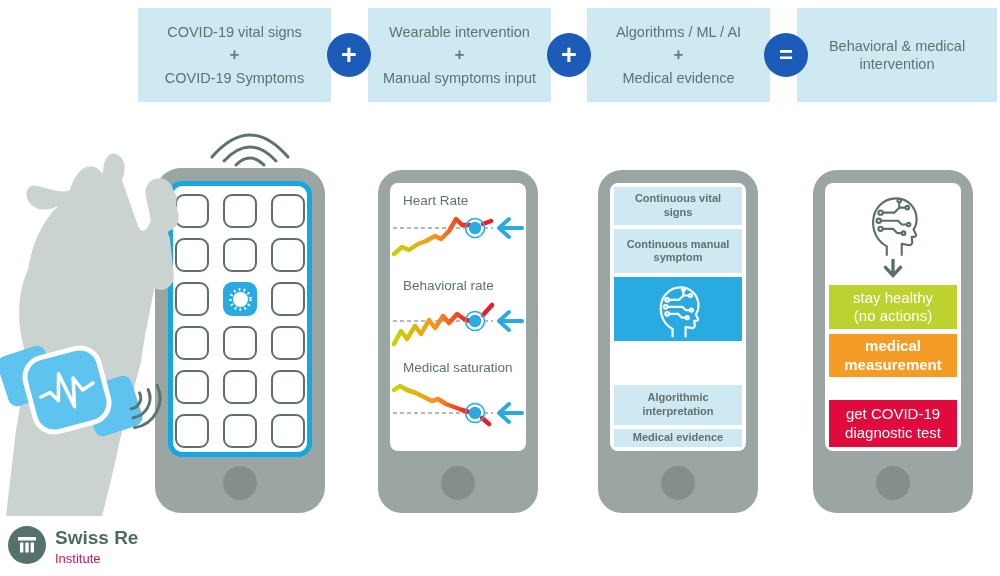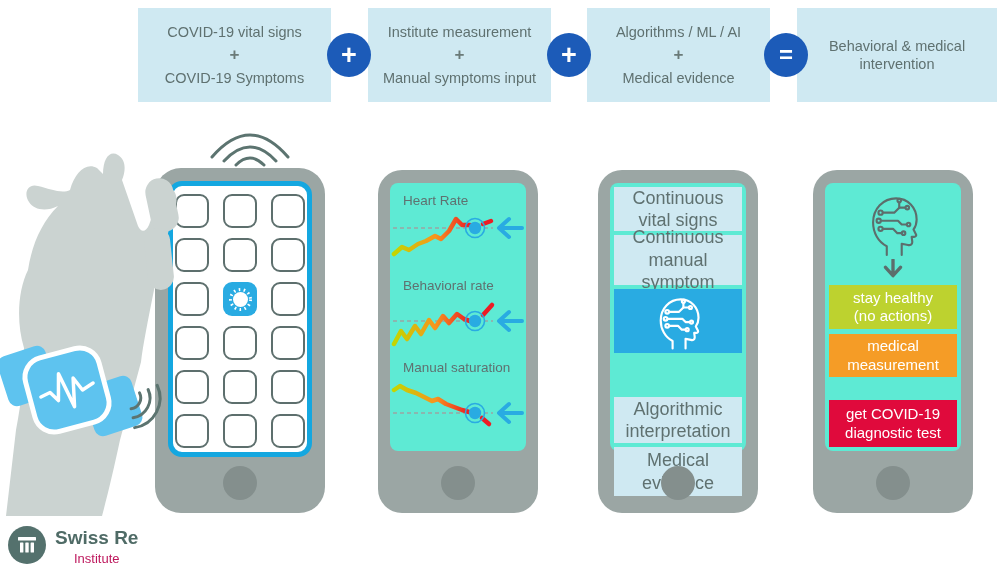--- a/index.html
+++ b/index.html
@@ -31,71 +31,71 @@
               width:34px; height:34px; border-radius:50%; background:#848f8d; }
 
   #phone1 .screen { position:absolute; left:13px; right:13px; top:13px; bottom:56px;
                     background:#fff; border:5px solid #14a7e0; border-radius:14px;
                     padding:8px 0 0 0; display:grid; grid-template-columns:repeat(3,34px);
                     grid-auto-rows:34px; column-gap:14px; row-gap:10px; justify-content:center; }
   .app-cell { border:2.5px solid #5d6f6d; border-radius:9px; background:#fff; }
   .app-cell.active { border:none; background:#29abe2; display:flex; align-items:center; justify-content:center; }
 
   .screen-plain { position:absolute; left:12px; right:12px; top:13px; bottom:62px;
-                  background:#5eead4; border-radius:8px; }
+                  background:#ffffff; border-radius:8px; }
 
   
   #phone2 .screen-plain { padding:10px 0 0 0; }
   .chart-label { color:#5f7170; font-size:13.5px; padding-left:13px; }
   .chart-label.m1 { margin-top:0; } .chart-label.m2 { margin-top:16px; } .chart-label.m3 { margin-top:11px; }
   .chart-svg { display:block; margin:4px 0 0 1px; }
 
   
   #phone3 .screen-plain { padding:4px; display:flex; flex-direction:column; gap:4px; }
-  .p3-box { background:#cfe9f2; color:#5f7170; font-size:18px; line-height:1.25;
-            display:flex; align-items:center; justify-content:center; text-align:center; padding:2px 6px; }
+  .p3-box { background:#cfe9f2; color:#5f7170; font-size:11px; line-height:1.25;
+            display:flex; align-items:center; justify-content:center; text-align:center; padding:2px 6px;font-weight:bold; }
   .p3-box.b1 { height:44px; } .p3-box.b2 { height:50px; }
   .p3-box.bhead { height:70px; background:#29abe2; color:#fff; }
   .p3-box.b4 { height:46px;margin-top:40px; } .p3-box.b5 { flex:1; }
 
   
   #phone4 .screen-plain { padding:4px 4px; display:flex; flex-direction:column; align-items:center; }
   .p4-head { color:#5c6e6c; margin-top:2px; }
   .p4-arrow { margin:2px 0 6px 0; }
   .p4-action { width:100%; color:#fff; font-size:15px; line-height:1.22; text-align:center;
                display:flex; flex-direction:column; justify-content:center; }
   .p4-action.a1 { height:52px; background:#bdd22f; margin-bottom:5px; }
-  .p4-action.a2 { height:52px; background:#f59c26; margin-bottom:23px; }
+  .p4-action.a2 { height:52px; background:#f59c26; margin-bottom:23px;font-weight:bold; }
   .p4-action.a3 { height:56px; background:#e00a3c; font-weight:normal; }
 
   
   #left-illo { position:absolute; left:0; top:116px; z-index:5; pointer-events:none; }
   #wifi-arcs { position:absolute; left:205px; top:121px; z-index:3; }
 
   
   #logo { position:absolute; left:8px; top:526px; display:flex; }
   #logo-mark { width:38px; height:38px; border-radius:50%; background:#54716d;
                display:flex; align-items:center; justify-content:center; }
-  #logo-text { margin-left:9px;text-align:center; }
+  #logo-text { margin-left:9px; }
   #logo-brand { color:#4f6b66; font-weight:bold; font-size:19px; line-height:21px; margin-top:1px; }
   #logo-sub   { color:#be185d; font-size:13px; line-height:21px; }
 </style>
 </head>
 <body>
 
 <div id="stage">
 
   <div class="eq-box" id="eqb1">
     <span>COVID-19 vital signs</span>
     <span class="op">+</span>
     <span>COVID-19 Symptoms</span>
   </div>
   <div class="eq-badge" id="badge1">+</div>
   <div class="eq-box" id="eqb2">
-    <span>Institute measurement</span>
+    <span>Wearable intervention</span>
     <span class="op">+</span>
     <span>Manual symptoms input</span>
   </div>
   <div class="eq-badge" id="badge2">+</div>
   <div class="eq-box" id="eqb3">
     <span>Algorithms / ML / AI</span>
     <span class="op">+</span>
     <span>Medical evidence</span>
   </div>
   <div class="eq-badge" id="badge3">=</div>
@@ -167,21 +167,21 @@
               <stop offset="1" stop-color="#ed1c24"></stop>
         </linearGradient>
           </defs>
         <line x1="2" y1="24" x2="102" y2="24" stroke="#9aa5a3" stroke-width="1.6" stroke-dasharray="4 3"></line>
         <polyline points="3,47 10,34 16,42 24,29 30,37 38,23 44,31 52,19 58,26 66,17 73,22 79,24" fill="none" stroke="url(#g2)" stroke-width="4.5" stroke-linejoin="round" stroke-linecap="round"></polyline>
         <line x1="92" y1="18" x2="101" y2="8" stroke="#ed1c24" stroke-width="4.5" stroke-linecap="round"></line>
         <circle cx="84" cy="24" r="9.5" fill="none" stroke="#29abe2" stroke-width="1.6"></circle>
         <circle cx="84" cy="24" r="6.2" fill="#29abe2"></circle>
         <path d="M131,24 H109 M118,15 L108,24 L118,33" fill="none" stroke="#29abe2" stroke-width="4" stroke-linecap="round" stroke-linejoin="round"></path>
       </svg>
-      <div class="chart-label m3">Manual saturation</div>
+      <div class="chart-label m3">Medical saturation</div>
       <svg class="chart-svg" width="134" height="52" viewBox="0 0 134 52">
         <defs>
             <linearGradient id="g3" x1="0" y1="0" x2="1" y2="0">
           <stop offset="0" stop-color="#c3d600"></stop>
               <stop offset="0.55" stop-color="#f7941e"></stop>
               <stop offset="1" stop-color="#ed1c24"></stop>
         </linearGradient>
           </defs>
         <line x1="2" y1="34" x2="102" y2="34" stroke="#9aa5a3" stroke-width="1.6" stroke-dasharray="4 3"></line>
         <polyline points="3,11 9,7 16,11 25,14 33,18 41,22 47,20 55,25 63,28 71,31 78,33" fill="none" stroke="url(#g3)" stroke-width="4.5" stroke-linejoin="round" stroke-linecap="round"></polyline>

